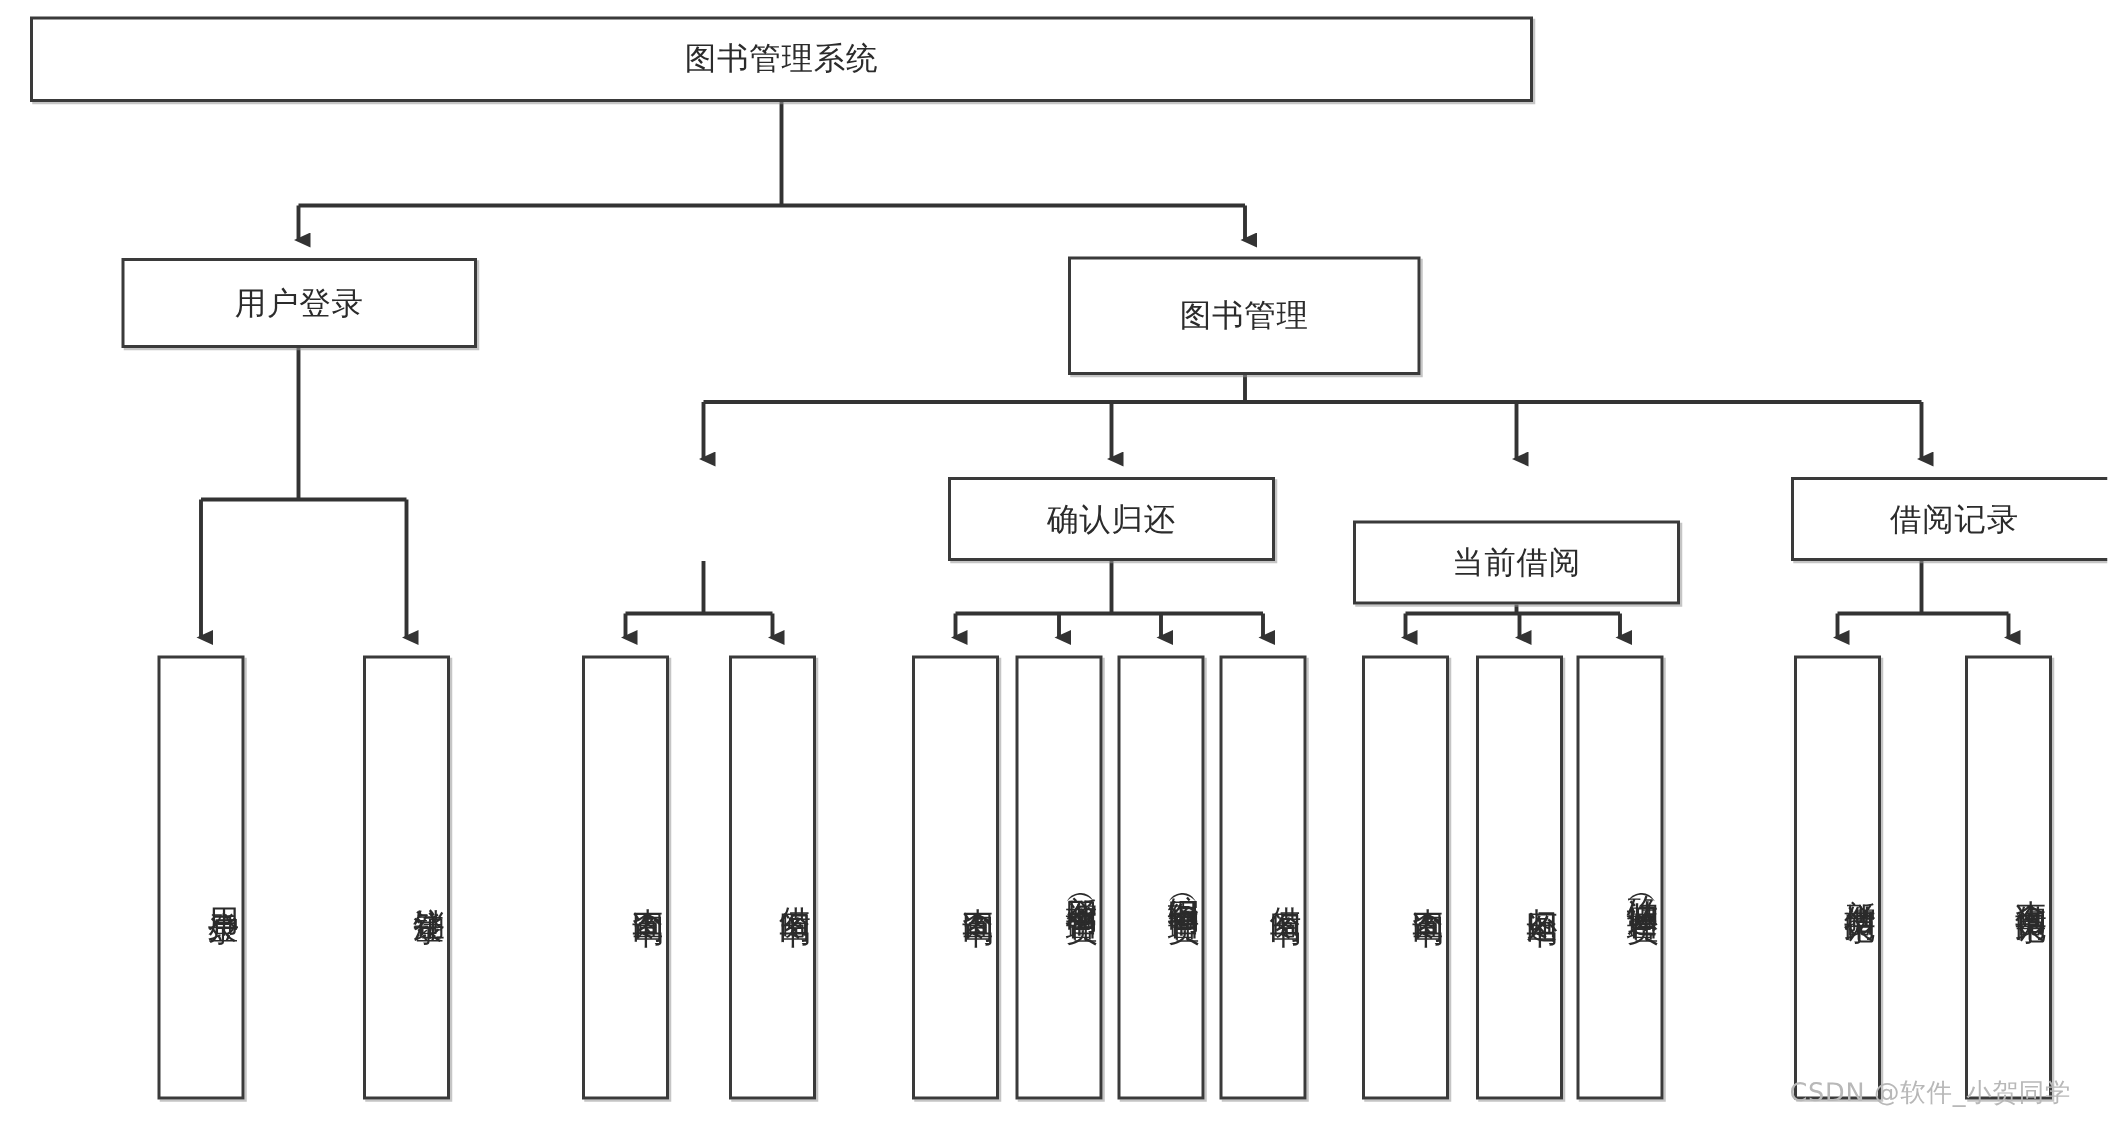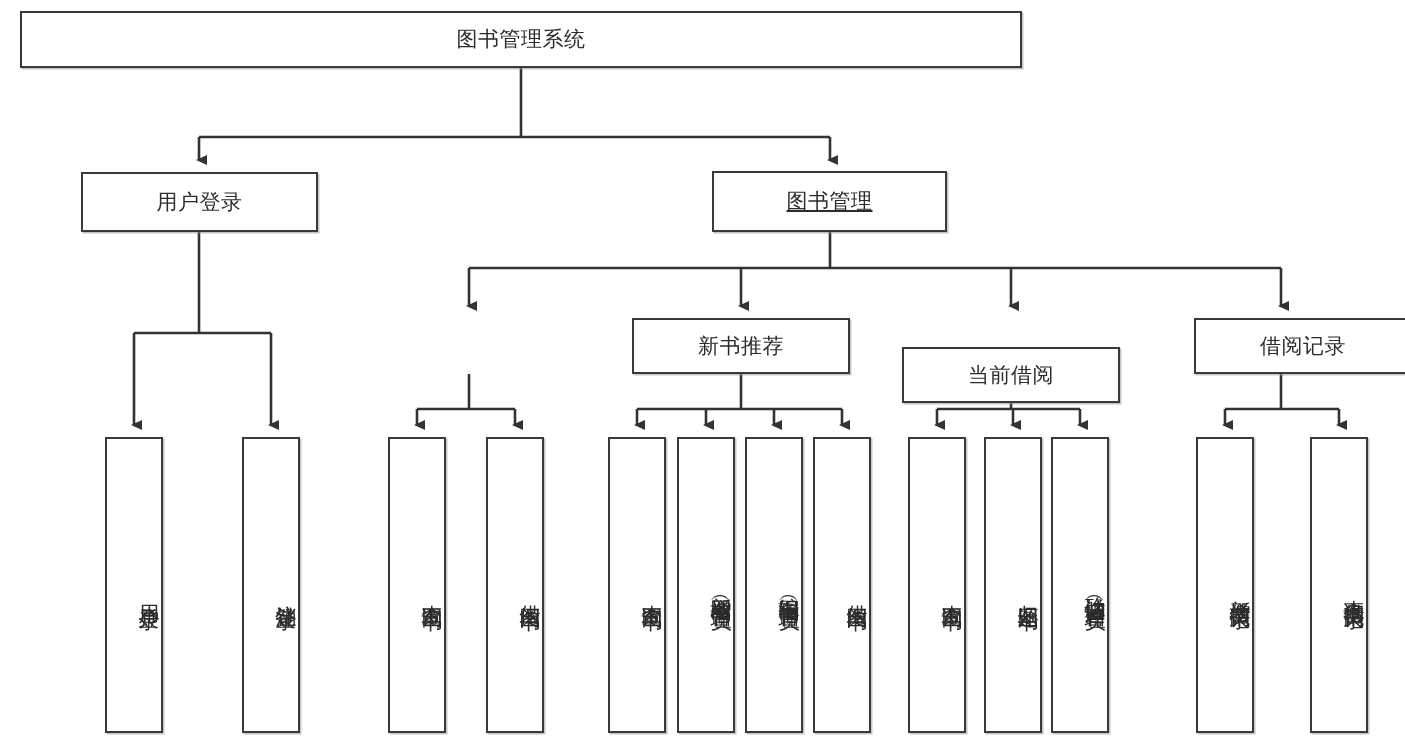--- a/index.html
+++ b/index.html
@@ -120,26 +120,26 @@
     </g>
   </svg>
 
   <div class="node h" style="left:20px; top:11px; width:1002px; height:57px;">
     <span>图书管理系统</span>
   </div>
 
   <div class="node h" style="left:81px; top:172px; width:237px; height:60px;">
     <span>用户登录</span>
   </div>
-  <div class="node h" style="left:712px; top:171px; width:235px; height:61px;text-decoration:underline;">
+  <div class="node h" style="left:712px; top:171px; width:235px; height:79px;">
     <span>图书管理</span>
   </div>
 
   <div class="node h" style="left:632px; top:318px; width:218px; height:56px;">
-    <span>新书推荐</span>
+    <span>确认归还</span>
   </div>
   <div class="node h" style="left:902px; top:318px; width:218px; height:56px;margin-top:29px;">
     <span>当前借阅</span>
   </div>
   <div class="node h" style="left:1194px; top:318px; width:218px; height:56px;font-family:Liberation Serif, serif;">
     <span>借阅记录</span>
   </div>
 
   <div class="node v" style="left:105px; top:437px; width:58px; height:296px;">
     <span>用户登录</span>
@@ -174,14 +174,15 @@
   <div class="node v tall" style="left:1051px; top:437px; width:58px; height:296px;">
     <span>确认归还（管理员）</span>
   </div>
   <div class="node v tall" style="left:1196px; top:437px; width:58px; height:296px;">
     <span>新增借阅记录</span>
   </div>
   <div class="node v tall" style="left:1310px; top:437px; width:58px; height:296px;">
     <span>查询借阅记录</span>
   </div>
 
+  <div class="watermark" style="left:1193px; top:717px;">CSDN @软件_小贺同学</div>
 
 </div>
 
 </body></html>

